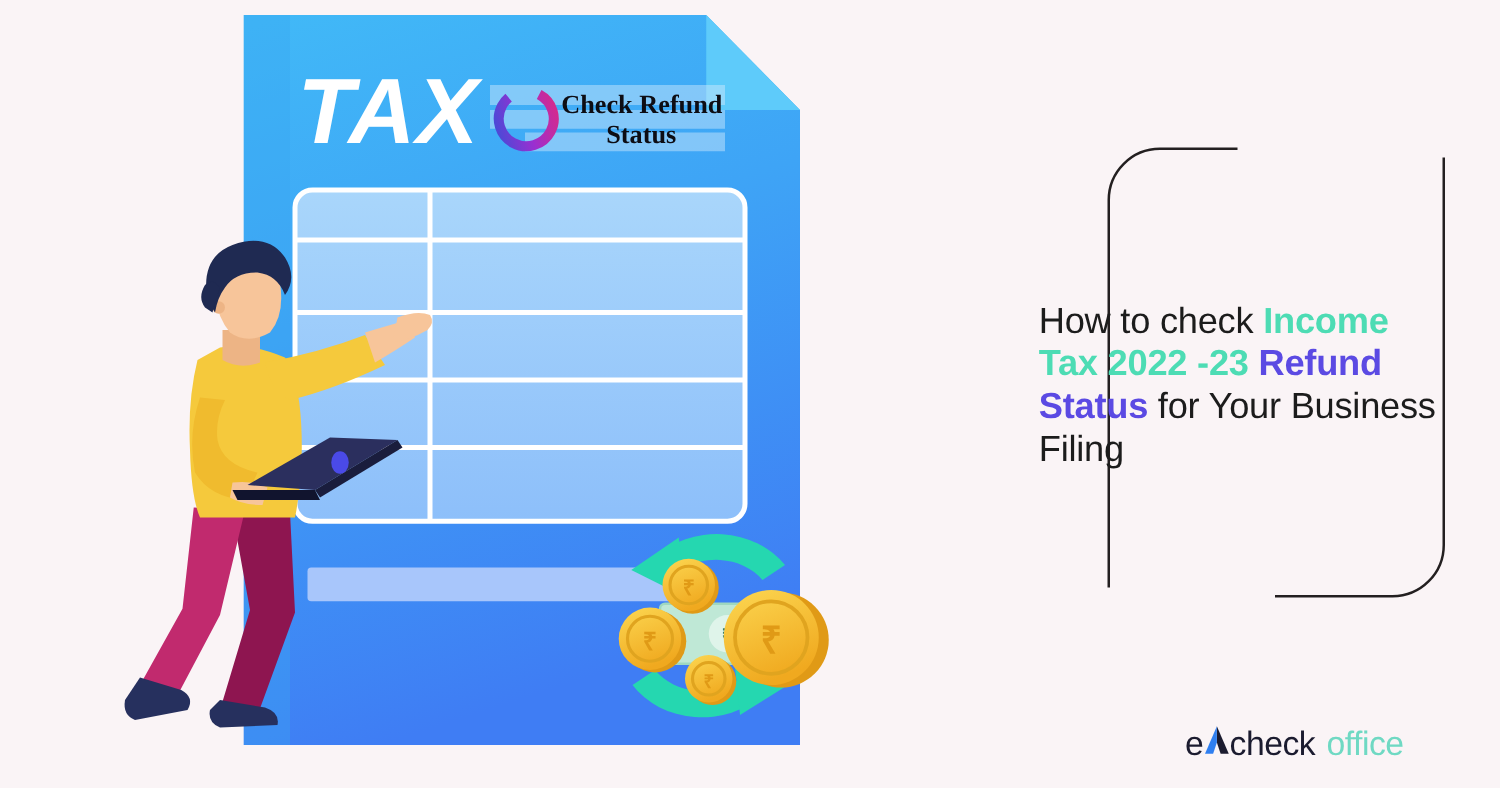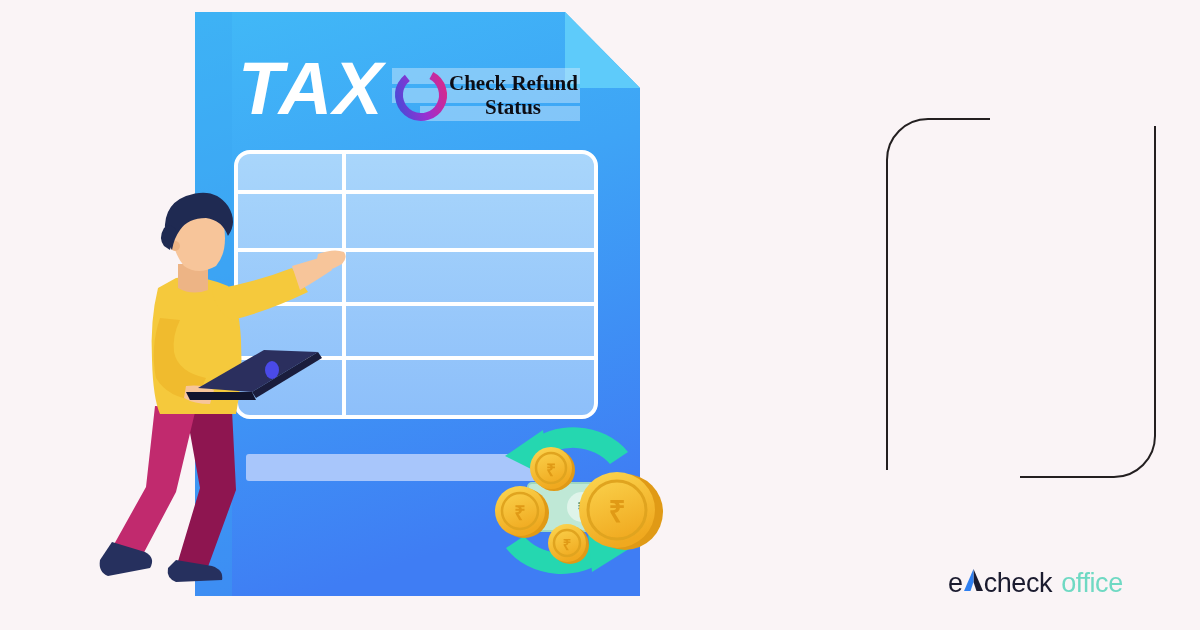--- a/index.html
+++ b/index.html
@@ -40,21 +40,21 @@
 
   
   .logo{
     position:absolute;left:248px;top:568px;
     font-size:27px;letter-spacing:-0.4px;white-space:nowrap;
     display:flex;align-items:baseline;
   }
   .logo .lg-e{color:#1b1b2f;font-weight:500;}
   .logo .lg-a{position:relative;display:inline-block;width:21px;height:24px;margin:0 0px;}
   .logo .lg-rest{color:#1b1b2f;font-weight:500;}
-  .logo .lg-office{color:#6fd9c3;font-weight:400;margin-left:9px;}
+  .logo .lg-office{color:#6fd9c3;font-weight:400;margin-left:9px;margin-top:12px;}
 </style>
 </head>
 <body>
 
 <div class="canvas">
 
   <div class="illus">
     <svg width="700" height="630" viewBox="0 0 700 630" xmlns="http://www.w3.org/2000/svg">
       <defs>
         <linearGradient id="docGrad" x1="0" y1="0" x2="0.25" y2="1">
@@ -190,20 +190,23 @@
       </g>
     </svg>
   </div>
 
   <div class="right-panel">
 
     <div class="frame"></div>
     <div class="frame-mask-top"></div>
     <div class="frame-mask-bottom"></div>
 
+    <div class="headline">
+      <span class="hl-plain">How to check </span><span class="hl-green">Income Tax 2022 -23 </span><span class="hl-purple">Refund Status</span><span class="hl-plain"> for Your Business Filing</span>
+    </div>
 
     <div class="logo">
       <span class="lg-e">e</span>
       <span class="lg-a">
         <svg width="21" height="24" viewBox="0 0 21 24" xmlns="http://www.w3.org/2000/svg" style="display:block">
           <path d="M10.5 1 L20 23 L13.5 23 L10.5 14 Z" fill="#1b1b2f"></path>
           <path d="M10.5 1 L10.5 14 L7.5 23 L1 23 Z" fill="#2f7ff0"></path>
         </svg>
       </span>
       <span class="lg-rest">check</span>

